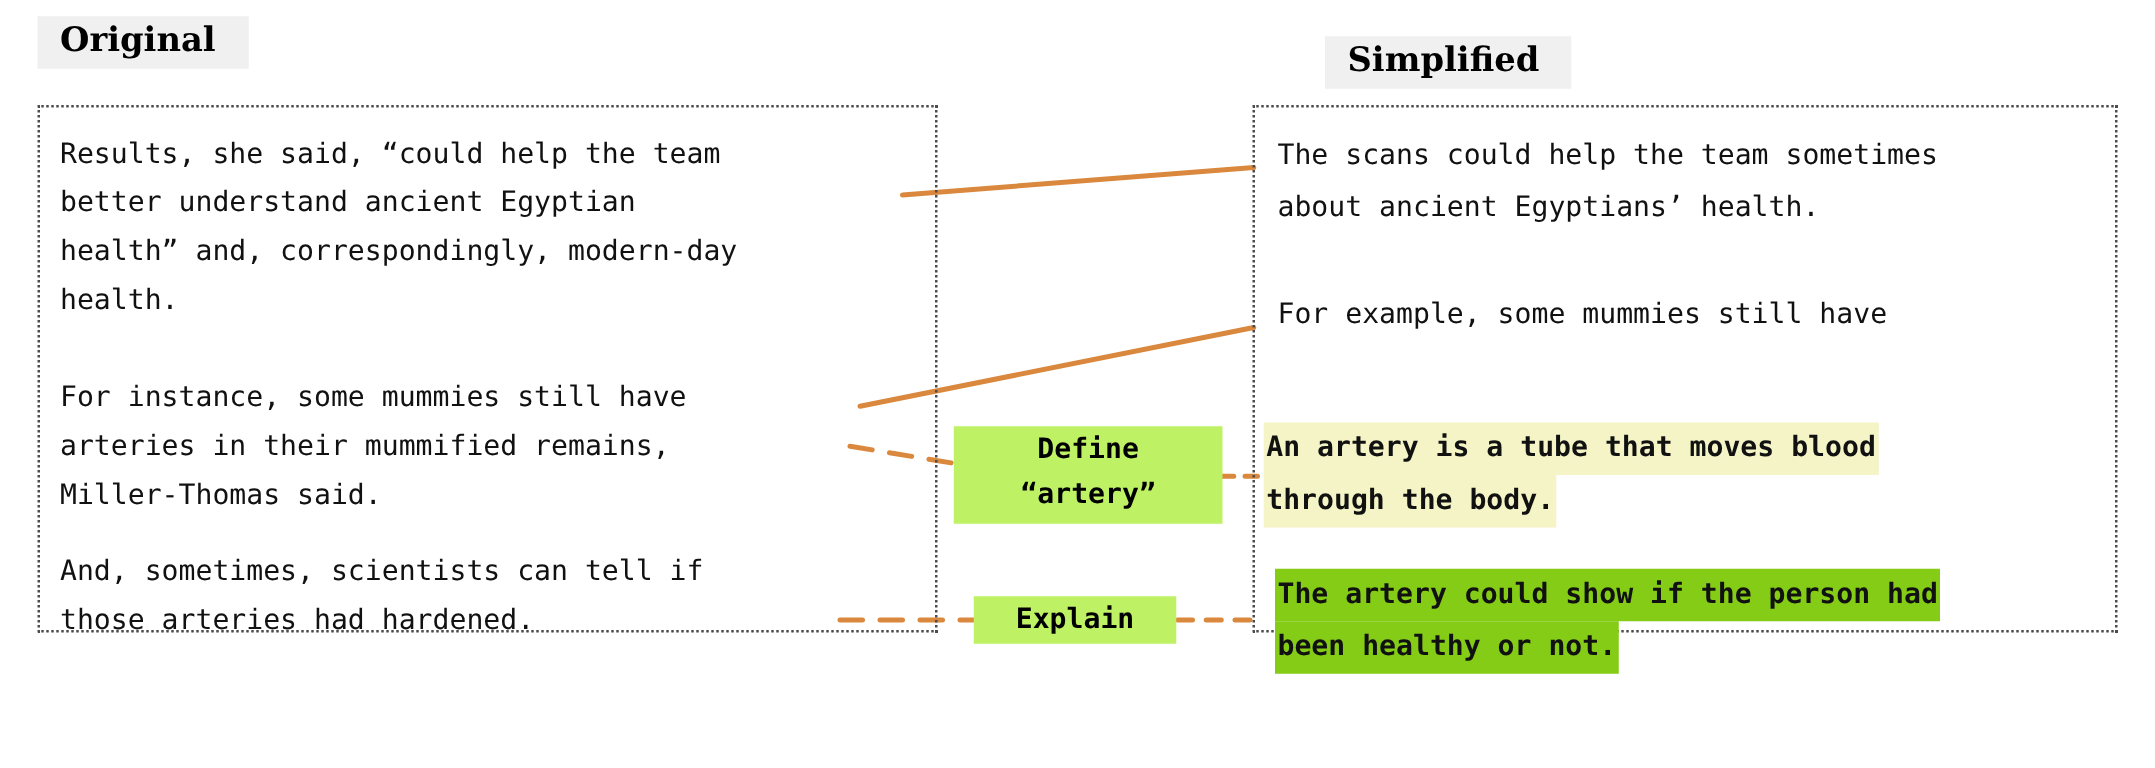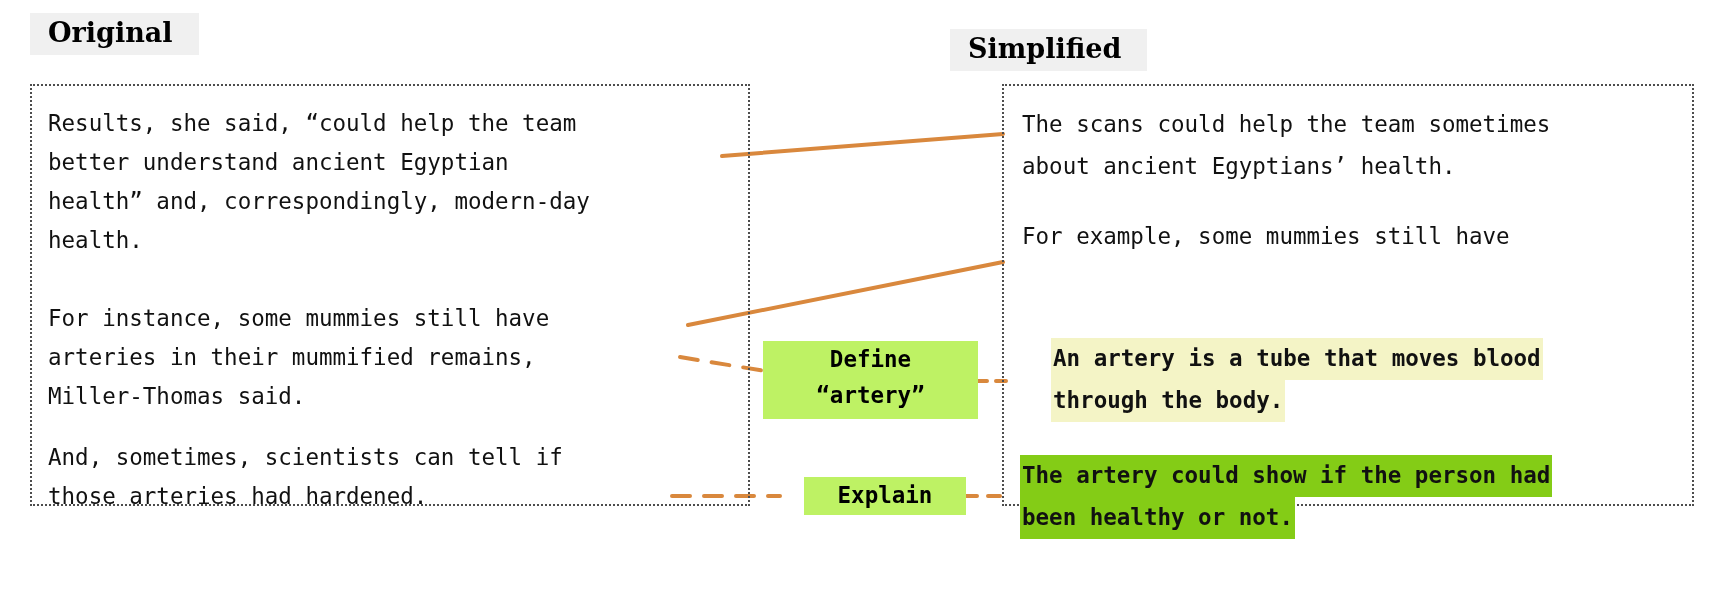--- a/index.html
+++ b/index.html
@@ -29,21 +29,21 @@
     font-family: "DejaVu Serif", serif;
     font-weight: bold;
     font-size: 27px;
     color: #000000;
     background: #f0f0f0;
     padding: 6px 26px 8px 18px;
     line-height: 1.05;
     white-space: nowrap;
   }
   #header-original  { left: 30px;  top: 13px; }
-  #header-simplified{ left: 950px; top: 29px; }
+  #header-simplified{ left: 1060px; top: 29px; }
 
   
   .panel {
     position: absolute;
     border: 2px dotted #4d4d4d;
     box-sizing: border-box;
     background: transparent;
   }
   #panel-original {
     left: 30px;
@@ -70,22 +70,22 @@
   }
   .para.bold { font-weight: bold; }
 
   
   #orig-p1 { left: 48px;  top: 104px; }
   #orig-p2 { left: 48px;  top: 299px; }
   #orig-p3 { left: 48px;  top: 438px; }
 
   
   #simp-p1 { left: 1020px; top: 104px; }
-  #simp-p2 { left: 1020px; top: 216px; text-decoration: underline; }
-  #simp-p3 { left: 1020px; top: 338px; padding-left: 31px; }
+  #simp-p2 { left: 1020px; top: 231px; text-decoration: underline; }
+  #simp-p3 { left: 980px; top: 338px; padding-left: 31px; }
   #simp-p4 { left: 1020px; top: 455px; }
 
   .para .hl-line {
     display: inline-block;
     padding: 1px 2px 2px 2px;
   }
   .hl-yellow .hl-line { background: #f4f4c6; }
   .hl-blue   .hl-line { background: #84cc16; }
 
   
@@ -108,21 +108,20 @@
     left: 763px;
     top: 341px;
     width: 215px;
     height: 78px;
   }
   #chip-explain {
     left: 779px;
     top: 477px;
     width: 162px;
     height: 38px;
-    margin-left: 25px;
   }
 </style>
 </head>
 <body>
 
 <svg id="canvas" viewBox="0 0 1724 614" width="1724" height="614" aria-hidden="true">
 
   <line x1="722" y1="156" x2="1003" y2="134" stroke="#d9883d" stroke-width="4" stroke-linecap="round"></line>
 
   <line x1="688" y1="325" x2="1003" y2="262" stroke="#d9883d" stroke-width="4" stroke-linecap="round"></line>

